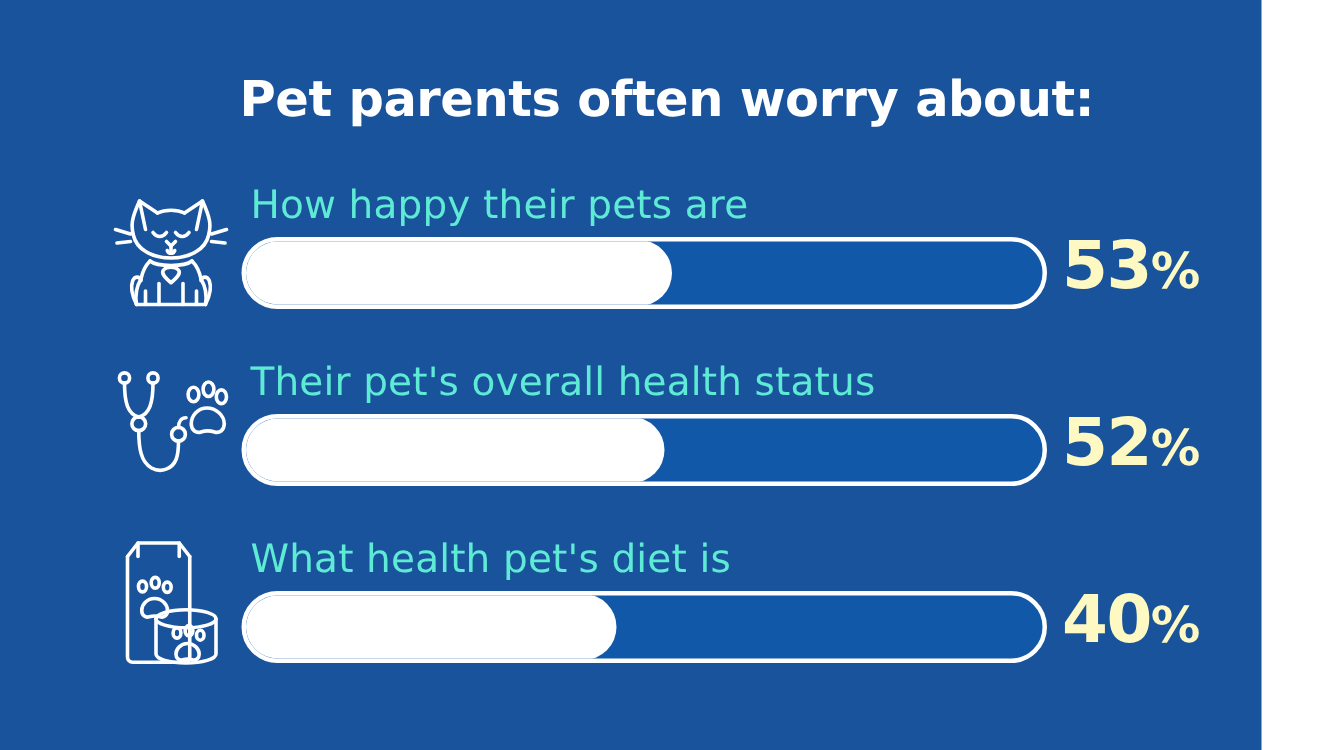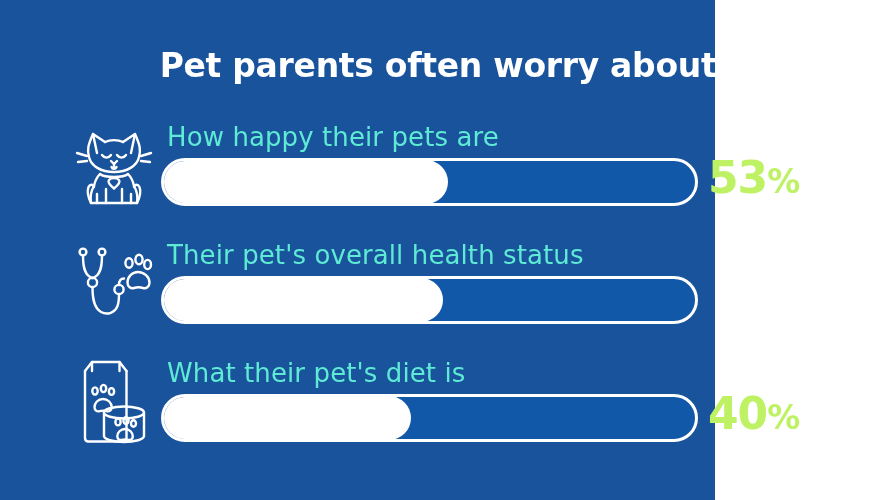--- a/index.html
+++ b/index.html
@@ -7,21 +7,21 @@
     padding: 0;
   }
   body {
     width: 889px;
     height: 500px;
     overflow: hidden;
     font-family: "Liberation Sans", sans-serif;
   }
   .infographic {
     position: relative;
-    width: 715px;
+    width: 841px;
     height: 500px;
     background: #19539c;
     box-sizing: border-box;
   }
   .title {
     position: absolute;
     top: 46px;
     left: 0;
     width: 889px;
     text-align: center;
@@ -90,21 +90,21 @@
     left: -1px;
     top: -1px;
     height: 44px;
     background: #ffffff;
     border-radius: 22px;
   }
   .pct {
     position: absolute;
     left: 708px;
     top: 44px;
-    color: #bef264;
+    color: #fef9c3;
     font-size: 40px;
     font-weight: bold;
     line-height: 1;
     letter-spacing: -1px;
     font-family: "DejaVu Sans", "Liberation Sans", sans-serif;
     white-space: nowrap;
   }
   .pct .num { font-size: 44px; }
   .pct .sign { font-size: 33px; }
 </style>
@@ -173,20 +173,23 @@
           <ellipse cx="73.6" cy="20.5" rx="3.4" ry="4.6"></ellipse>
           <path d="M64 28 C58 28 53.5 33 53.5 38.5 C53.5 43 57 45 60 44 C63 43 66 43 69 44 C72 45 75.5 43 75.5 38.5 C75.5 33 70 28 64 28 Z"></path>
         </svg>
       </div>
       <div class="label">Their pet's overall health status</div>
       <div class="bar-wrap">
         <div class="bar-track">
           <div class="bar-fill" style="width: 280.12px;"></div>
         </div>
       </div>
+      <div class="pct">
+        <span class="num">52</span><span class="sign">%</span>
+      </div>
     </div>
 
     <div class="row">
       <div class="icon-cell">
         <svg width="78" height="88" viewBox="0 0 78 88" fill="none" stroke="#ffffff" stroke-width="2.4" stroke-linecap="round" stroke-linejoin="round">
           <path d="M10 13 L10 80 C10 82 11.5 83.5 13.5 83.5 L48 83.5 C50 83.5 51.5 82 51.5 80 L51.5 13"></path>
           <path d="M10 13 L17 4 L44.5 4 L51.5 13"></path>
           <path d="M17 4 L17 13"></path>
           <path d="M44.5 4 L44.5 13"></path>
           <ellipse cx="20" cy="33" rx="2.7" ry="3.6"></ellipse>
@@ -194,21 +197,21 @@
           <ellipse cx="36.5" cy="33.5" rx="2.6" ry="3.4"></ellipse>
           <path d="M28 41 C23 41 19.5 45 19.5 49 C19.5 52.2 22 54 24.5 53.2 C26.8 52.5 29.4 52.5 31.7 53.2 C34.2 54 36.7 52.2 36.7 49 C36.7 45 33 41 28 41 Z"></path>
           <ellipse cx="49" cy="54.5" rx="20" ry="6"></ellipse>
           <path d="M29 54.5 L29 78 C29 81.3 38 84 49 84 C60 84 69 81.3 69 78 L69 54.5"></path>
           <ellipse cx="43" cy="64" rx="2.6" ry="3.4"></ellipse>
           <ellipse cx="51" cy="62.5" rx="2.6" ry="3.4"></ellipse>
           <ellipse cx="58.5" cy="65.5" rx="2.5" ry="3.3"></ellipse>
           <path d="M50 71 C45.5 71 42.3 74.6 42.3 78.2 C42.3 81 44.6 82.6 46.8 81.9 C48.9 81.3 51.2 81.3 53.3 81.9 C55.5 82.6 57.8 81 57.8 78.2 C57.8 74.6 54.5 71 50 71 Z"></path>
         </svg>
       </div>
-      <div class="label">What their pet's diet is</div>
+      <div class="label">What health pet's diet is</div>
       <div class="bar-wrap">
         <div class="bar-track">
           <div class="bar-fill" style="width: 248.26px;"></div>
         </div>
       </div>
       <div class="pct">
         <span class="num">40</span><span class="sign">%</span>
       </div>
     </div>
 

